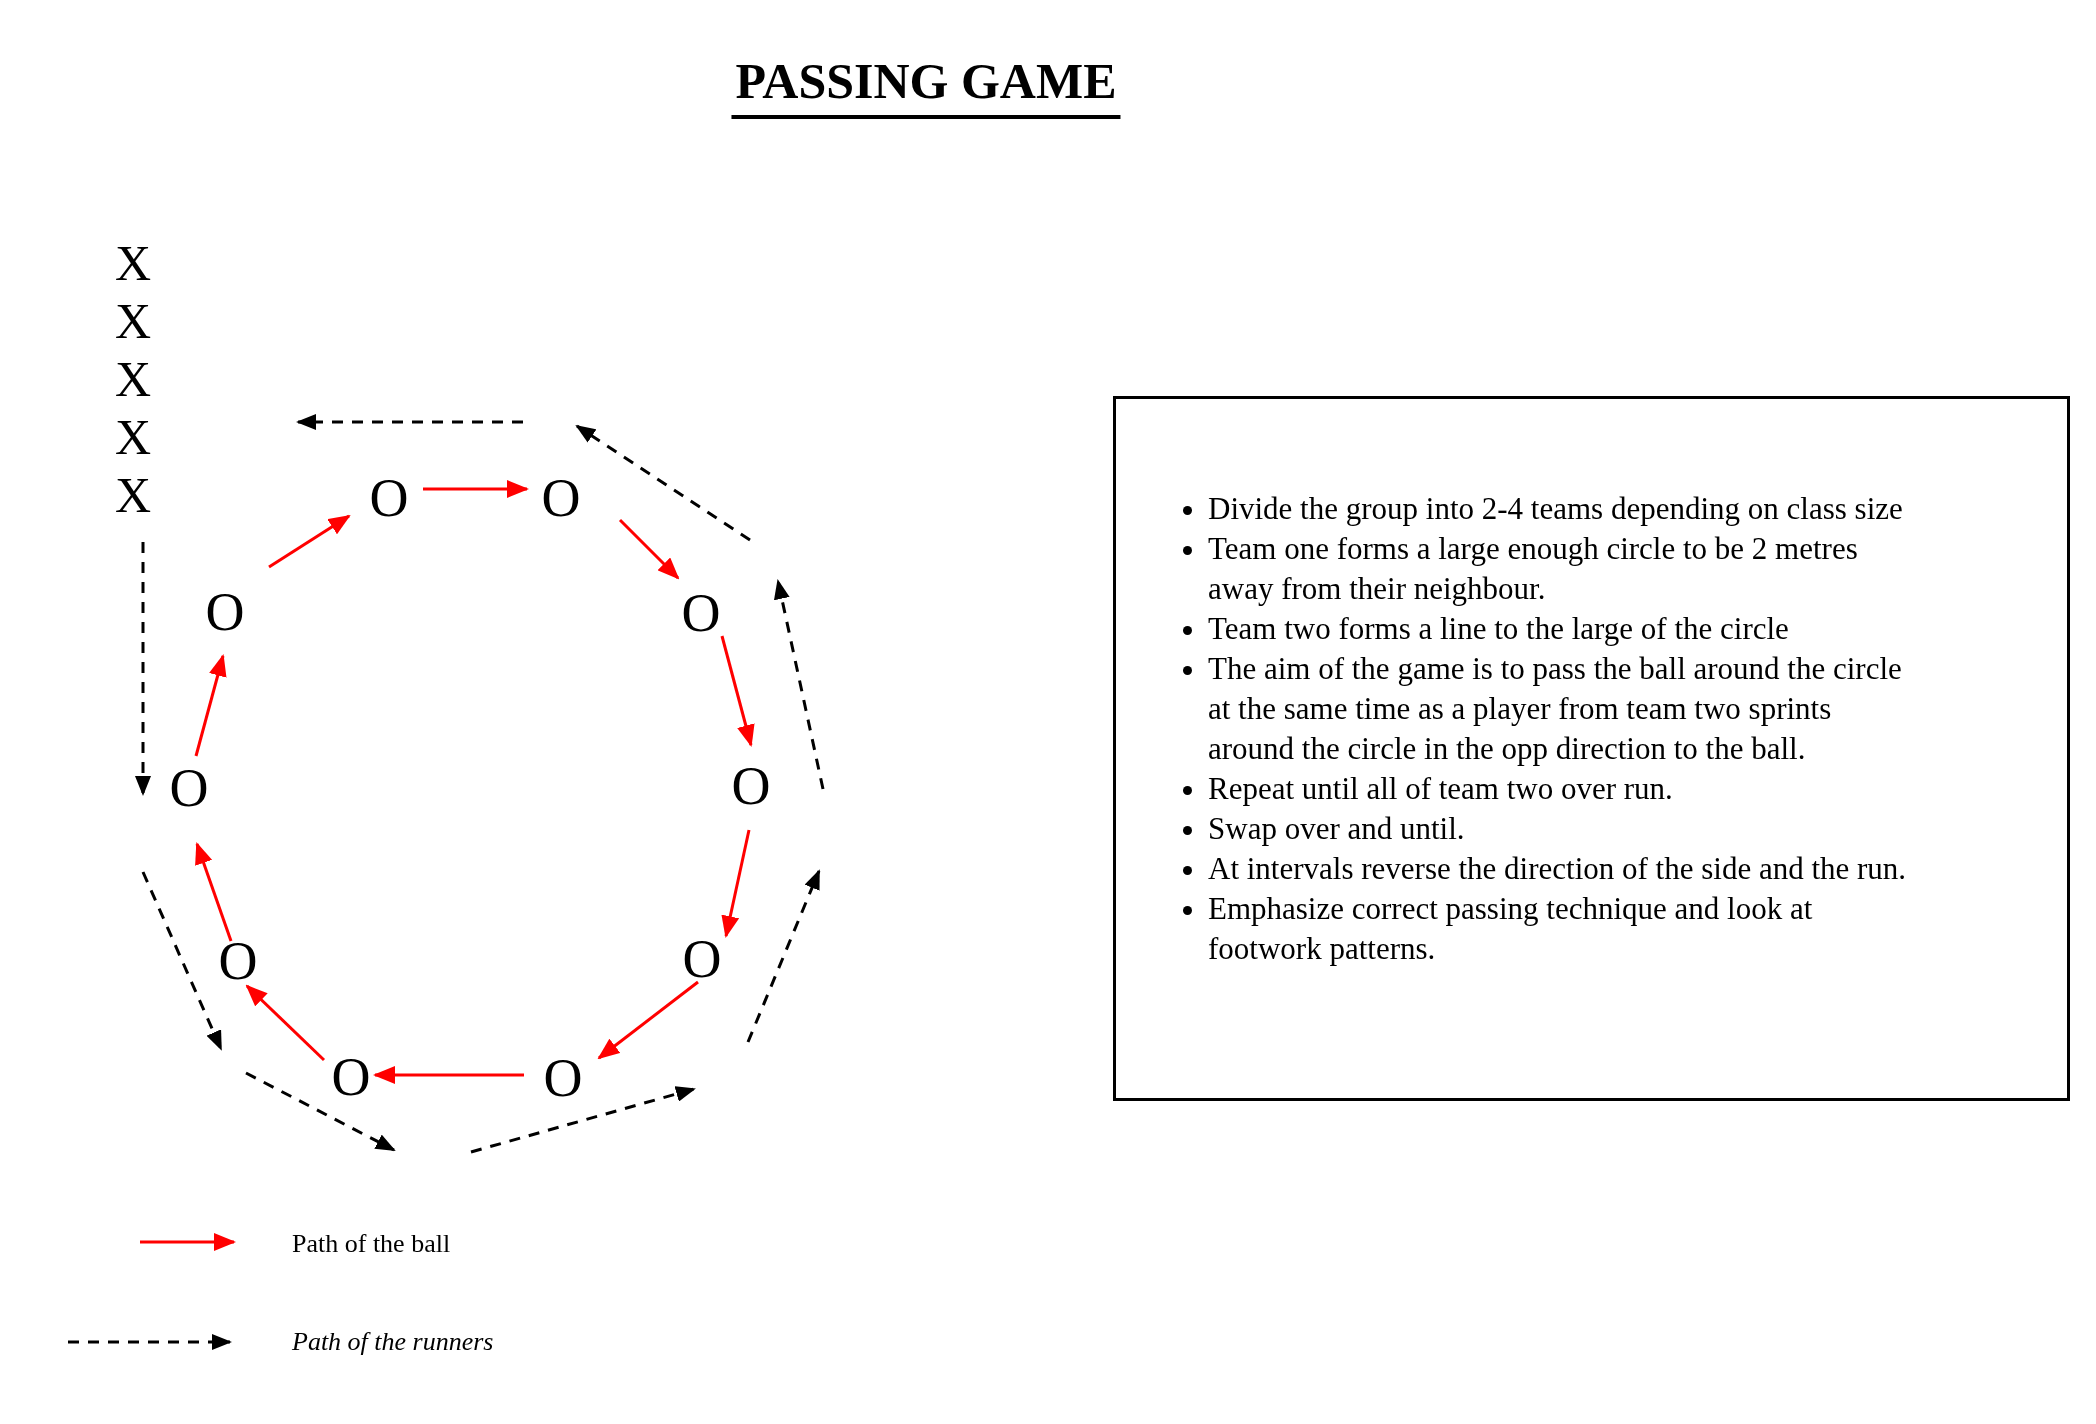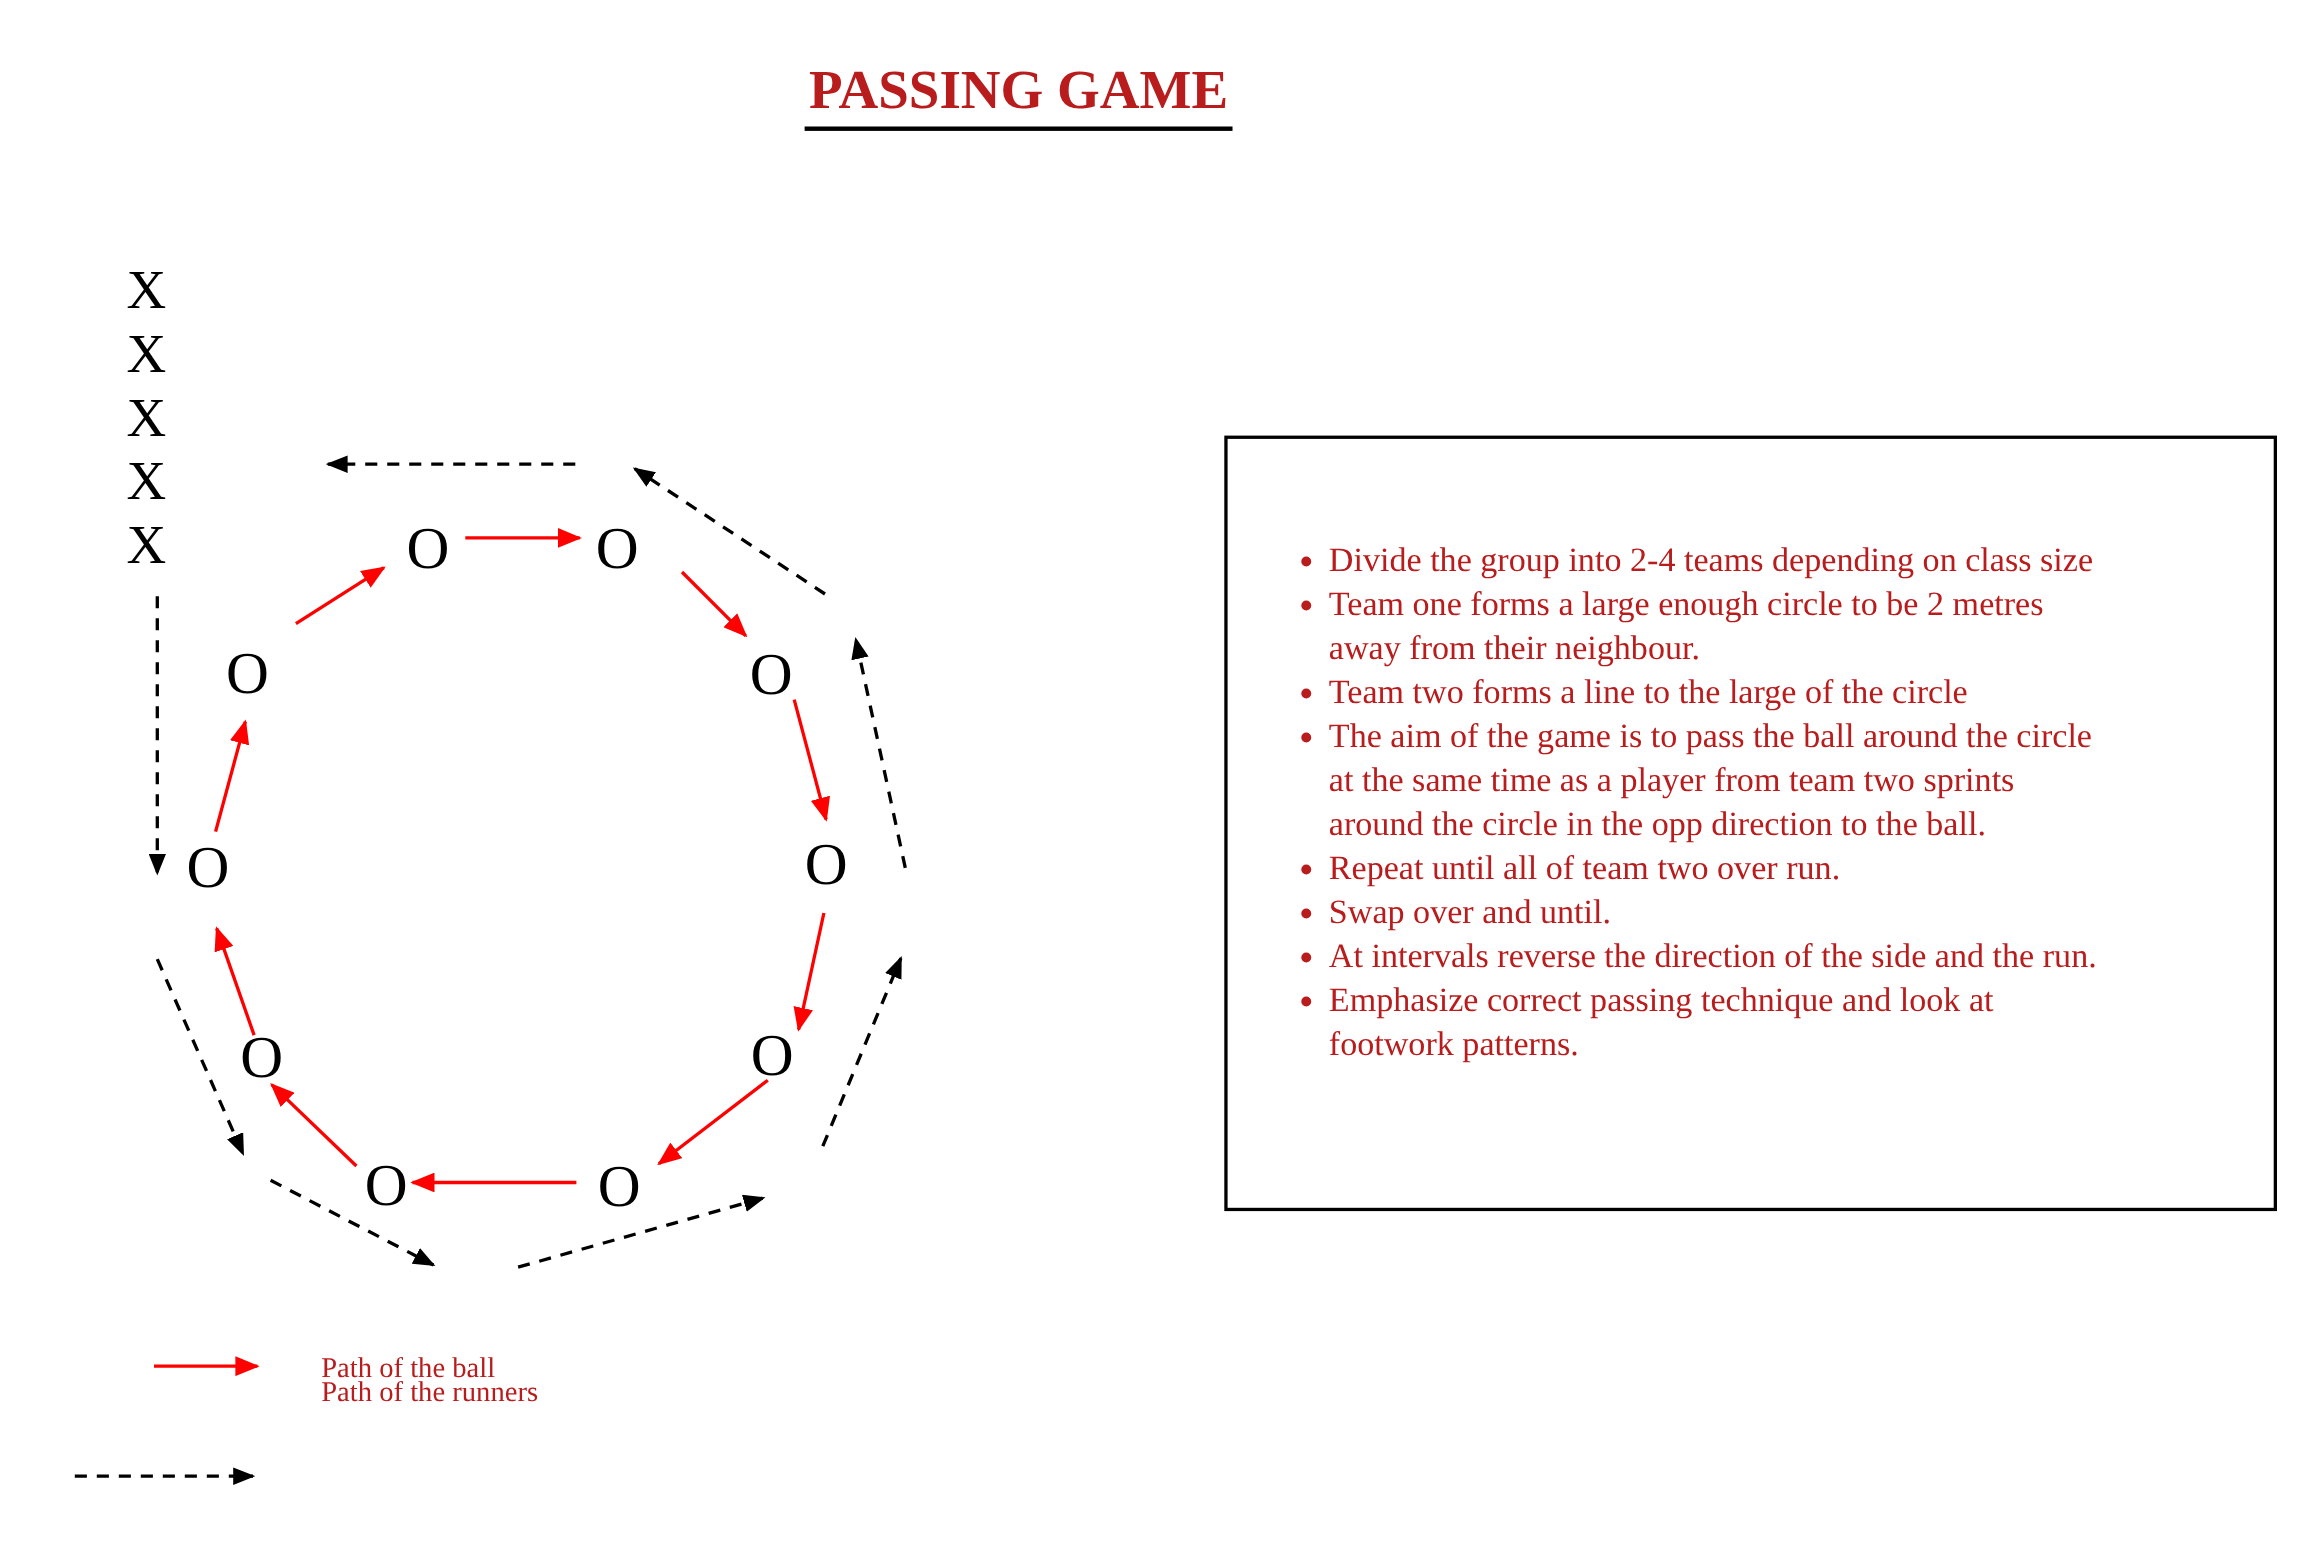--- a/index.html
+++ b/index.html
@@ -1,21 +1,21 @@
 <!DOCTYPE html>
 <html><head>
 <meta charset="utf-8">
 <style>
   html, body { margin: 0; padding: 0; background: #ffffff; }
   .page {
     position: relative;
     width: 2096px;
     height: 1424px;
     background: #ffffff;
-    color: #b91c1c;
+    color: #000000;
     font-family: "Liberation Serif", serif;
     overflow: hidden;
   }
   .title {
     position: absolute;
     left: 926px;
     top: 52px;
     transform: translateX(-50%);
     margin: 0;
     font-size: 50px;
@@ -58,21 +58,21 @@
     margin: 0;
     padding: 0;
   }
   .legend-label {
     position: absolute;
     font-size: 26px;
     line-height: 40px;
     white-space: nowrap;
   }
   .legend-label.ball    { left: 292px; top: 1224px; }
-  .legend-label.runners { left: 292px; top: 1246px; }
+  .legend-label.runners { left: 292px; top: 1322px; font-style: italic; }
 </style>
 </head>
 <body>
 
 <div class="page">
 
   <h1 class="title">PASSING GAME</h1>
 
   <svg id="diagram" class="diagram-svg" viewBox="0 0 2096 1424" xmlns="http://www.w3.org/2000/svg">
     <defs>

